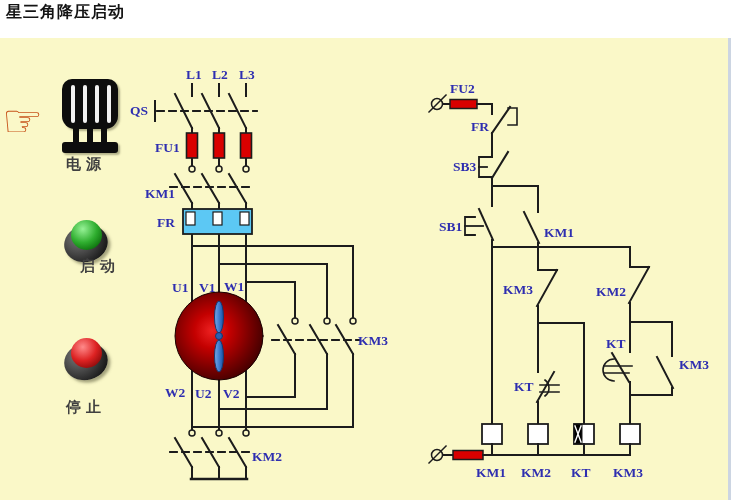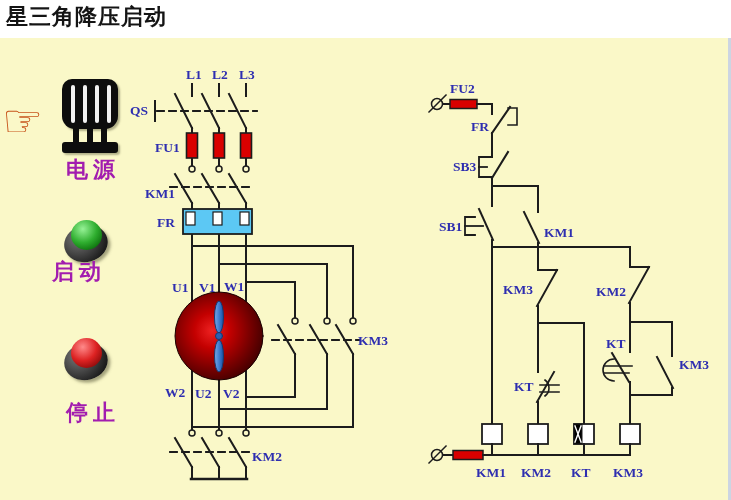--- a/index.html
+++ b/index.html
@@ -1,24 +1,24 @@
 <!DOCTYPE html>
 <html><head>
 <meta charset="utf-8">
 <style>
   html,body{margin:0;padding:0;background:#ffffff;}
   .stage{position:relative;width:731px;height:500px;background:#ffffff;overflow:hidden;
          font-family:"Liberation Sans",sans-serif;}
-  .title{position:absolute;left:6px;top:2px;font-size:22px;font-weight:bold;color:#141414;
+  .title{position:absolute;left:6px;top:2px;font-size:16px;font-weight:bold;color:#141414;
          letter-spacing:1px;}
   .panel{position:absolute;left:0;top:38px;width:728px;height:462px;background:#faf8c8;
          border-right:3px solid #ccd5e2;}
   svg{position:absolute;left:0;top:0;}
   svg text{font-family:"Liberation Serif",serif;font-weight:bold;font-size:13.5px;fill:#2e2eb0;}
-  .cnlabel{position:absolute;font-size:22px;font-weight:bold;color:#a21caf;letter-spacing:5px;
+  .cnlabel{position:absolute;font-size:15px;font-weight:bold;color:#404040;letter-spacing:5px;
            white-space:nowrap;}
   .hand{position:absolute;left:2px;top:98px;font-size:46px;color:#c8571e;
         font-family:"DejaVu Sans",sans-serif;line-height:1;}
   
   .psw{position:absolute;left:62px;top:79px;width:56px;height:74px;cursor:pointer;}
   .psw .head{position:absolute;left:0;top:0;width:56px;height:50px;background:#0d0d0d;
              border-radius:10px 10px 13px 13px;box-shadow:2px 2px 2px rgba(90,90,60,.45);}
   .psw .slot{position:absolute;top:6px;width:4px;height:38px;background:#f2f2f2;border-radius:2px;}
   .psw .leg{position:absolute;top:48px;width:6px;height:18px;background:#0d0d0d;}
   .psw .base{position:absolute;left:0;top:63px;width:56px;height:11px;background:#0d0d0d;
@@ -49,21 +49,21 @@
     </div>
     <div class="leg" style="left:11px"></div>
     <div class="leg" style="left:25px"></div>
     <div class="leg" style="left:39px"></div>
     <div class="base"></div>
   </div>
   <div class="cnlabel" style="left:66px;top:155px">电源</div>
 
   <div class="btnbase" style="left:64px;top:225px"></div>
   <div class="btnface face-green" style="left:71px;top:220px"></div>
-  <div class="cnlabel" style="left:52px;top:257px">启动</div>
+  <div class="cnlabel" style="left:80px;top:257px">启动</div>
 
   <div class="btnbase" style="left:64px;top:343px"></div>
   <div class="btnface face-red" style="left:71px;top:338px"></div>
   <div class="cnlabel" style="left:66px;top:398px">停止</div>
 
   <svg width="731" height="500" viewBox="0 0 731 500">
     <defs>
       <radialGradient id="gmotor" cx="42%" cy="44%" r="66%">
         <stop offset="0%" stop-color="#ee2222"></stop>
         <stop offset="30%" stop-color="#c40000"></stop>

